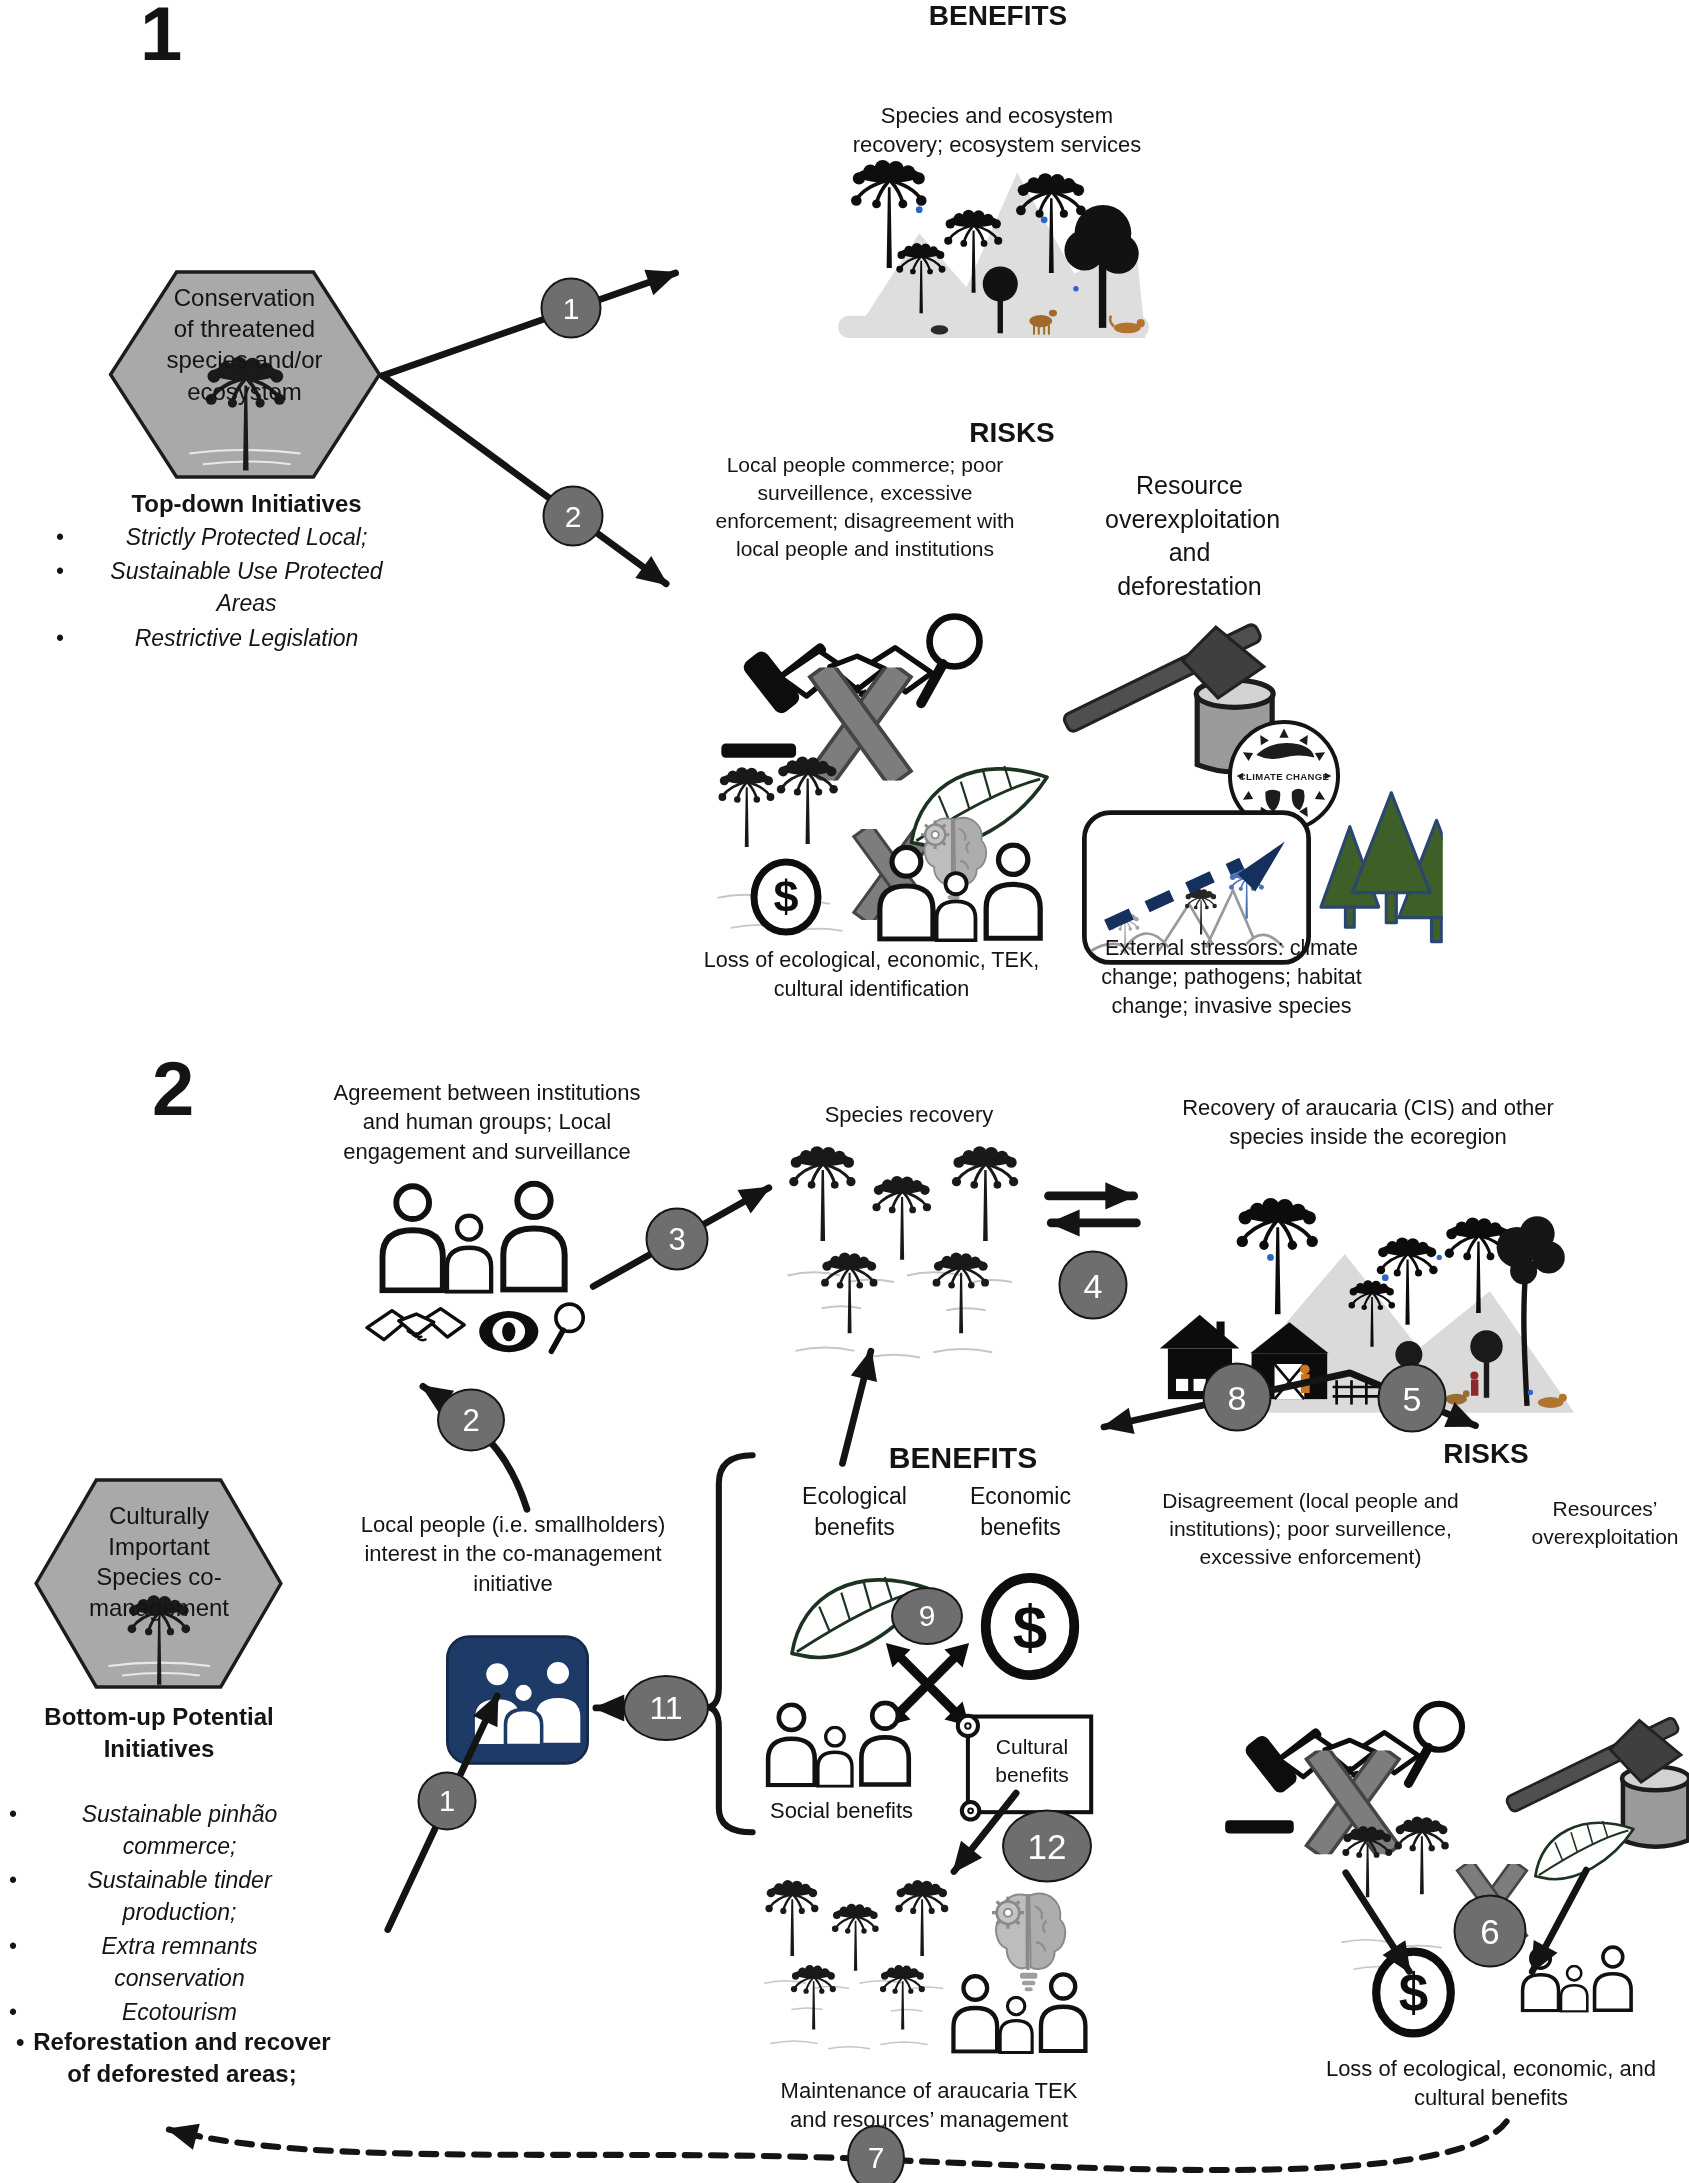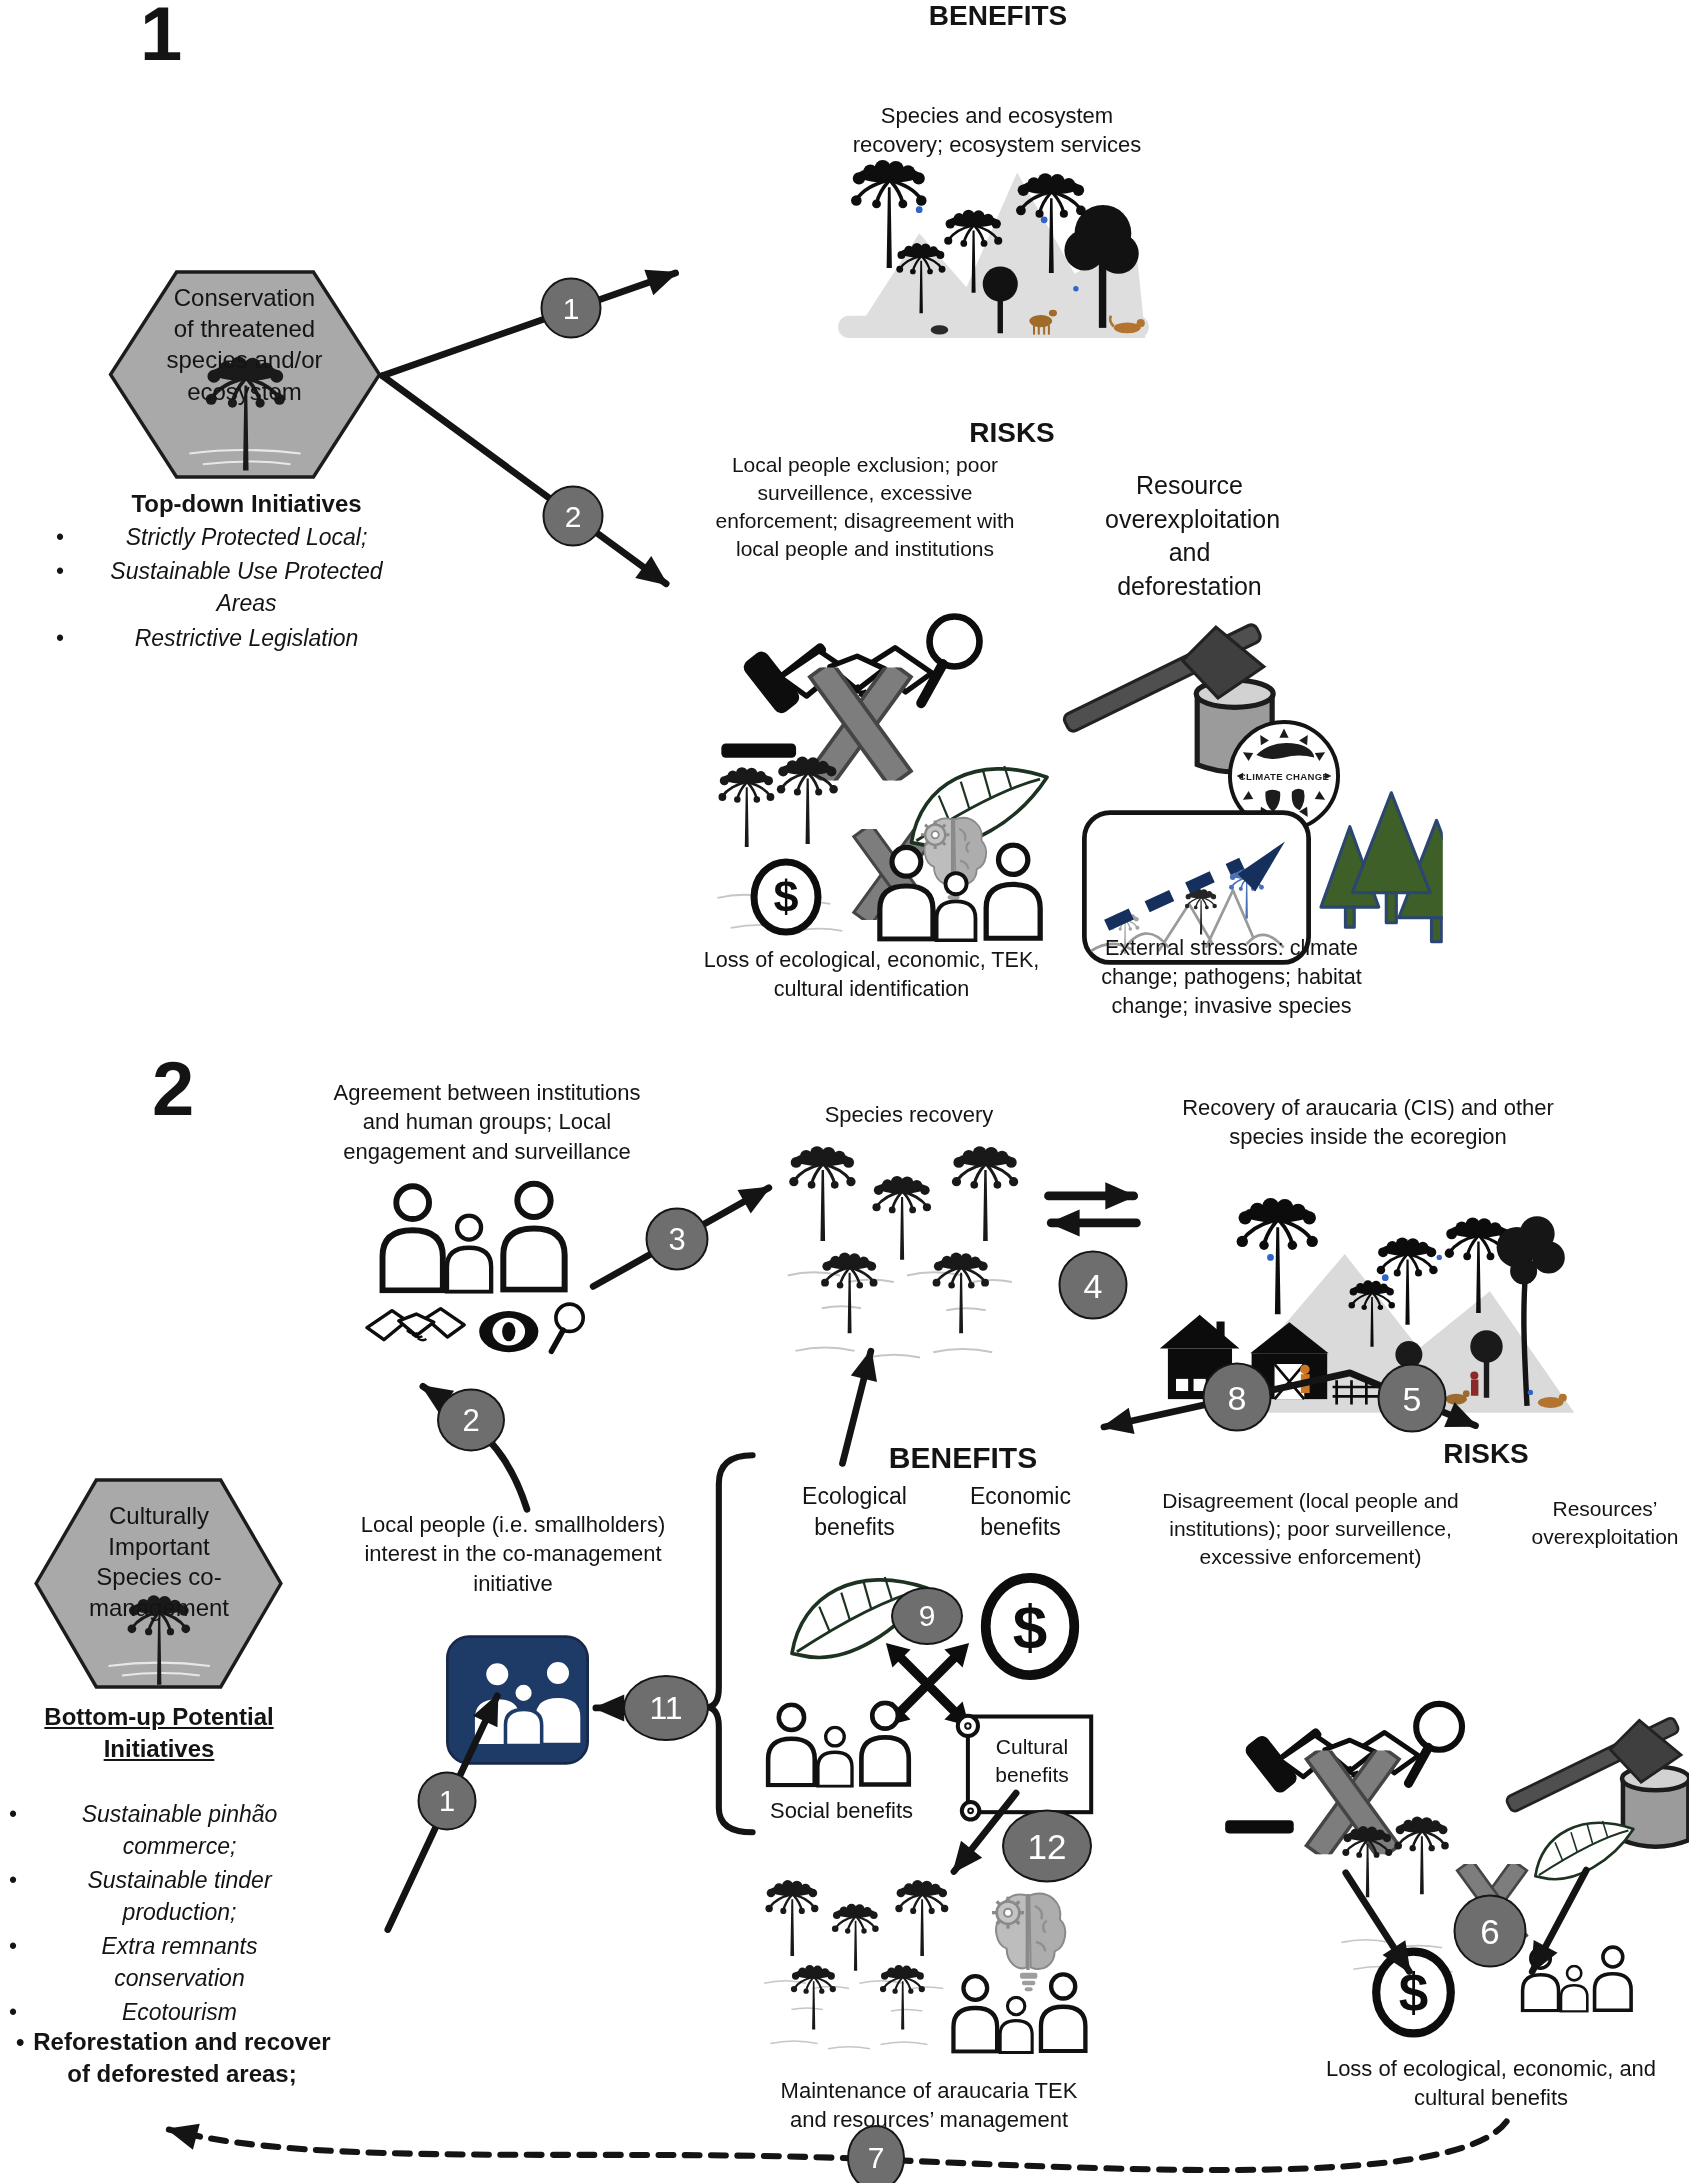--- a/index.html
+++ b/index.html
@@ -304,21 +304,21 @@
 <div class="txt hexlabel" style="left:162px;top:282px;width:165px;font-size:24px;line-height:1.3;">Conservation of threatened species and/or ecosystem</div>
 
 <div class="txt b" style="left:91px;top:488px;width:311px;font-size:24px;">Top-down Initiatives</div>
 <ul class="list" style="left:98px;top:522px;width:297px;">
   <li>Strictly Protected Local;</li>
   <li>Sustainable Use Protected Areas</li>
   <li>Restrictive Legislation</li>
 </ul>
 
 <div class="txt b" style="left:877px;top:414px;width:270px;font-size:28px;">RISKS</div>
-<div class="txt" style="left:703px;top:451px;width:324px;font-size:21px;">Local people exclusion; poor surveillence, excessive enforcement; disagreement with local people and institutions</div>
+<div class="txt" style="left:703px;top:451px;width:324px;font-size:21px;">Local people commerce; poor surveillence, excessive enforcement; disagreement with local people and institutions</div>
 <div class="txt" style="left:1105px;top:469px;width:169px;font-size:25px;">Resource overexploitation and deforestation</div>
 
 <svg class="icon" style="left:713px;top:608px;" width="291" height="206" viewBox="0 0 290 215">
       <use href="#sym-conflict" width="290" height="215"></use>
     </svg>
 <svg class="icon" style="left:1058px;top:598px;" width="243" height="203" viewBox="0 0 230 195">
       <use href="#sym-axe" width="230" height="195"></use>
     </svg>
 
 <svg class="icon" style="left:699px;top:747px;" width="166" height="193" viewBox="0 0 230 320">
@@ -542,21 +542,21 @@
 
 <svg class="icon" style="left:34px;top:1478px;" width="249" height="211" viewBox="0 0 368 312">
   <polygon points="92,3 276,3 365,156 276,309 92,309 3,156" fill="#a9a9a9" stroke="#1c1c1c" stroke-width="5"></polygon>
   <g stroke="#e8e8e8" stroke-width="3" fill="none">
         <path d="M110,278 q75,-10 150,0 M130,292 q60,-7 115,0"></path>
       </g>
   <use href="#sym-arau" x="112" y="168" width="145" height="140" color="#1a1a1a"></use>
 </svg>
 <div class="txt hexlabel" style="left:68px;top:1501px;width:182px;font-size:24px;line-height:1.28;">Culturally Important Species co-management</div>
 
-<div class="txt b" style="left:24px;top:1701px;width:270px;font-size:24px;text-decoration:underline;">Bottom-up Potential Initiatives</div>
+<div class="txt b" style="left:24px;top:1701px;width:270px;font-size:24px;">Bottom-up Potential Initiatives</div>
 <ul class="list" style="left:51px;top:1799px;width:257px;">
   <li>Sustainable pinhão commerce;</li>
   <li>Sustainable tinder production;</li>
   <li>Extra remnants conservation</li>
   <li>Ecotourism</li>
 </ul>
 <div class="bolditem" style="left:20px;top:2026px;width:324px;font-size:24px;line-height:1.35;">Reforestation and recover of deforested areas;</div>
 
 <div class="badge" style="left:571px;top:308px;width:57px;height:57px;font-size:30px;">1</div>
 <div class="badge" style="left:573px;top:516px;width:57px;height:57px;font-size:30px;">2</div>

